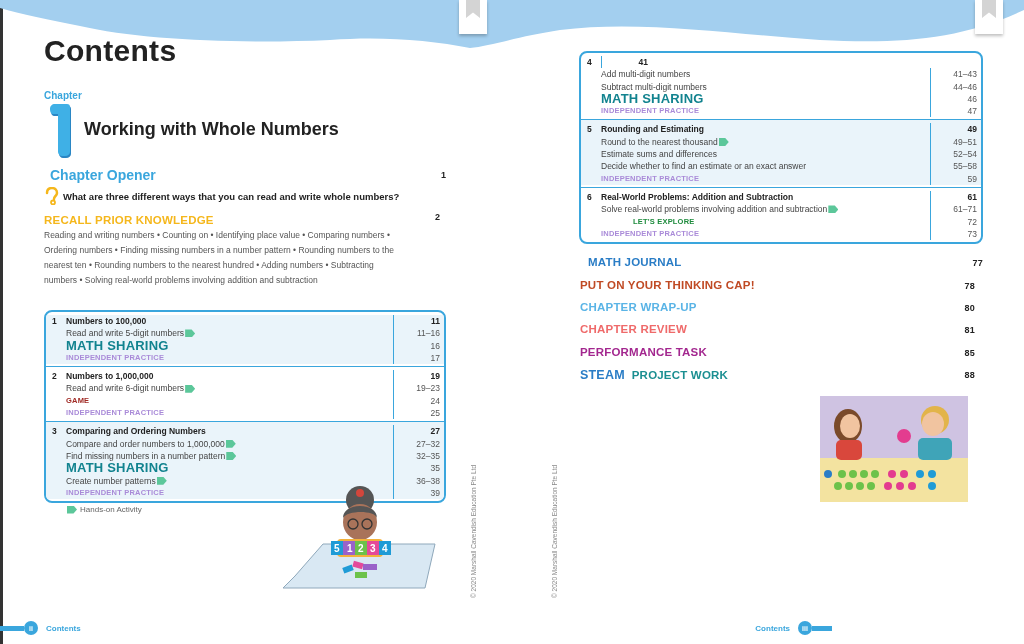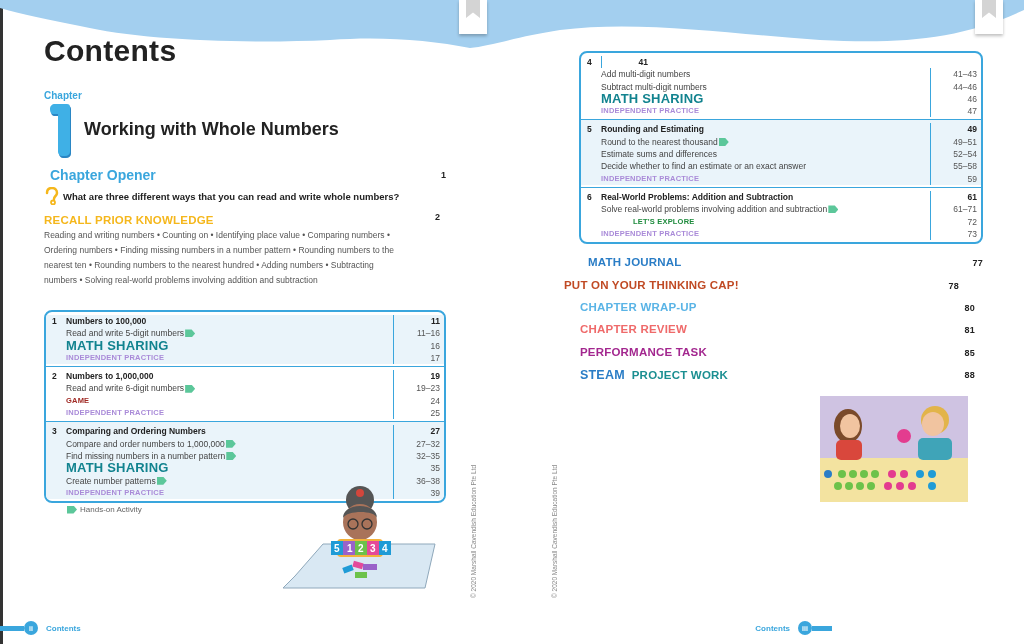--- a/index.html
+++ b/index.html
@@ -326,21 +326,21 @@
               <span class="tag-ip">INDEPENDENT PRACTICE</span>
             </span>
             <span class="pgs">73</span>
           </div>
         </div>
       </div>
   </div>
 
   <div id="extras">
       <div class="extra" style="left: 580px; top: 256px; margin-left: 8px;"><span style="color:#2a7dc6;">MATH JOURNAL</span><span class="p">77</span></div>
-      <div class="extra" style="left: 564px; top: 279px;"><span style="color:#c04a24;">PUT ON YOUR THINKING CAP!</span><span class="p">78</span></div>
+      <div class="extra" style="left: 580px; top: 279px;"><span style="color:#c04a24;">PUT ON YOUR THINKING CAP!</span><span class="p">78</span></div>
       <div class="extra" style="left: 580px; top: 301px;"><span style="color:#5ab4e6;">CHAPTER WRAP-UP</span><span class="p">80</span></div>
       <div class="extra" style="left: 580px; top: 323px;"><span style="color:#ef6a6a;">CHAPTER REVIEW</span><span class="p">81</span></div>
       <div class="extra" style="left: 580px; top: 346px;"><span style="color:#a3278f;">PERFORMANCE TASK</span><span class="p">85</span></div>
       <div class="extra" style="left: 580px; top: 368px;"><span style="color:#2a7dc6;font-size:12.5px;margin-right:7px;">STEAM</span><span style="color:#1b8f91;">PROJECT WORK</span><span class="p">88</span></div>
     </div>
 
   <svg class="illus" style="left:820px;top:396px;" width="148" height="106" viewBox="0 0 148 106">
     <rect x="0" y="0" width="148" height="106" fill="#cfc3e2"></rect>
     <rect x="0" y="62" width="148" height="44" fill="#f3e3a0"></rect>
     <ellipse cx="28" cy="30" rx="14" ry="17" fill="#7a4a2a"></ellipse>

